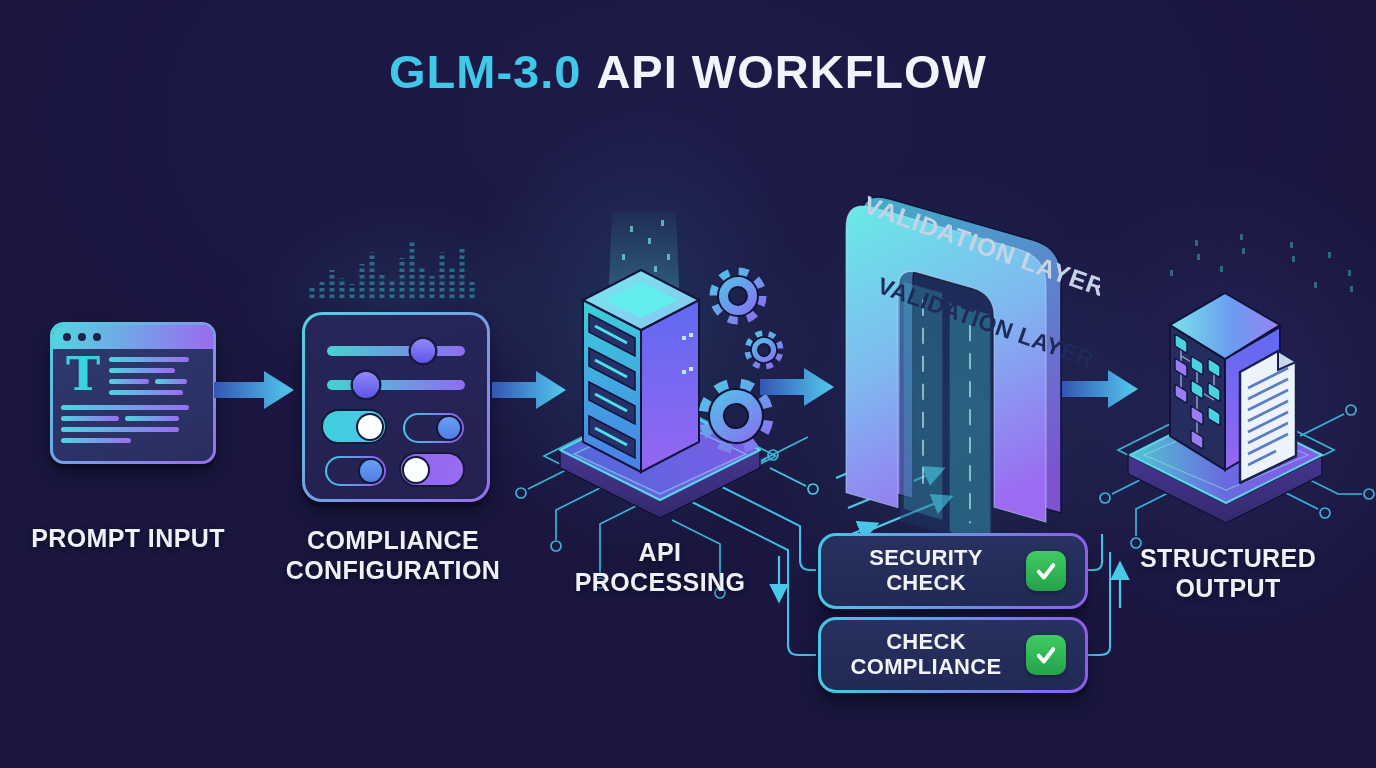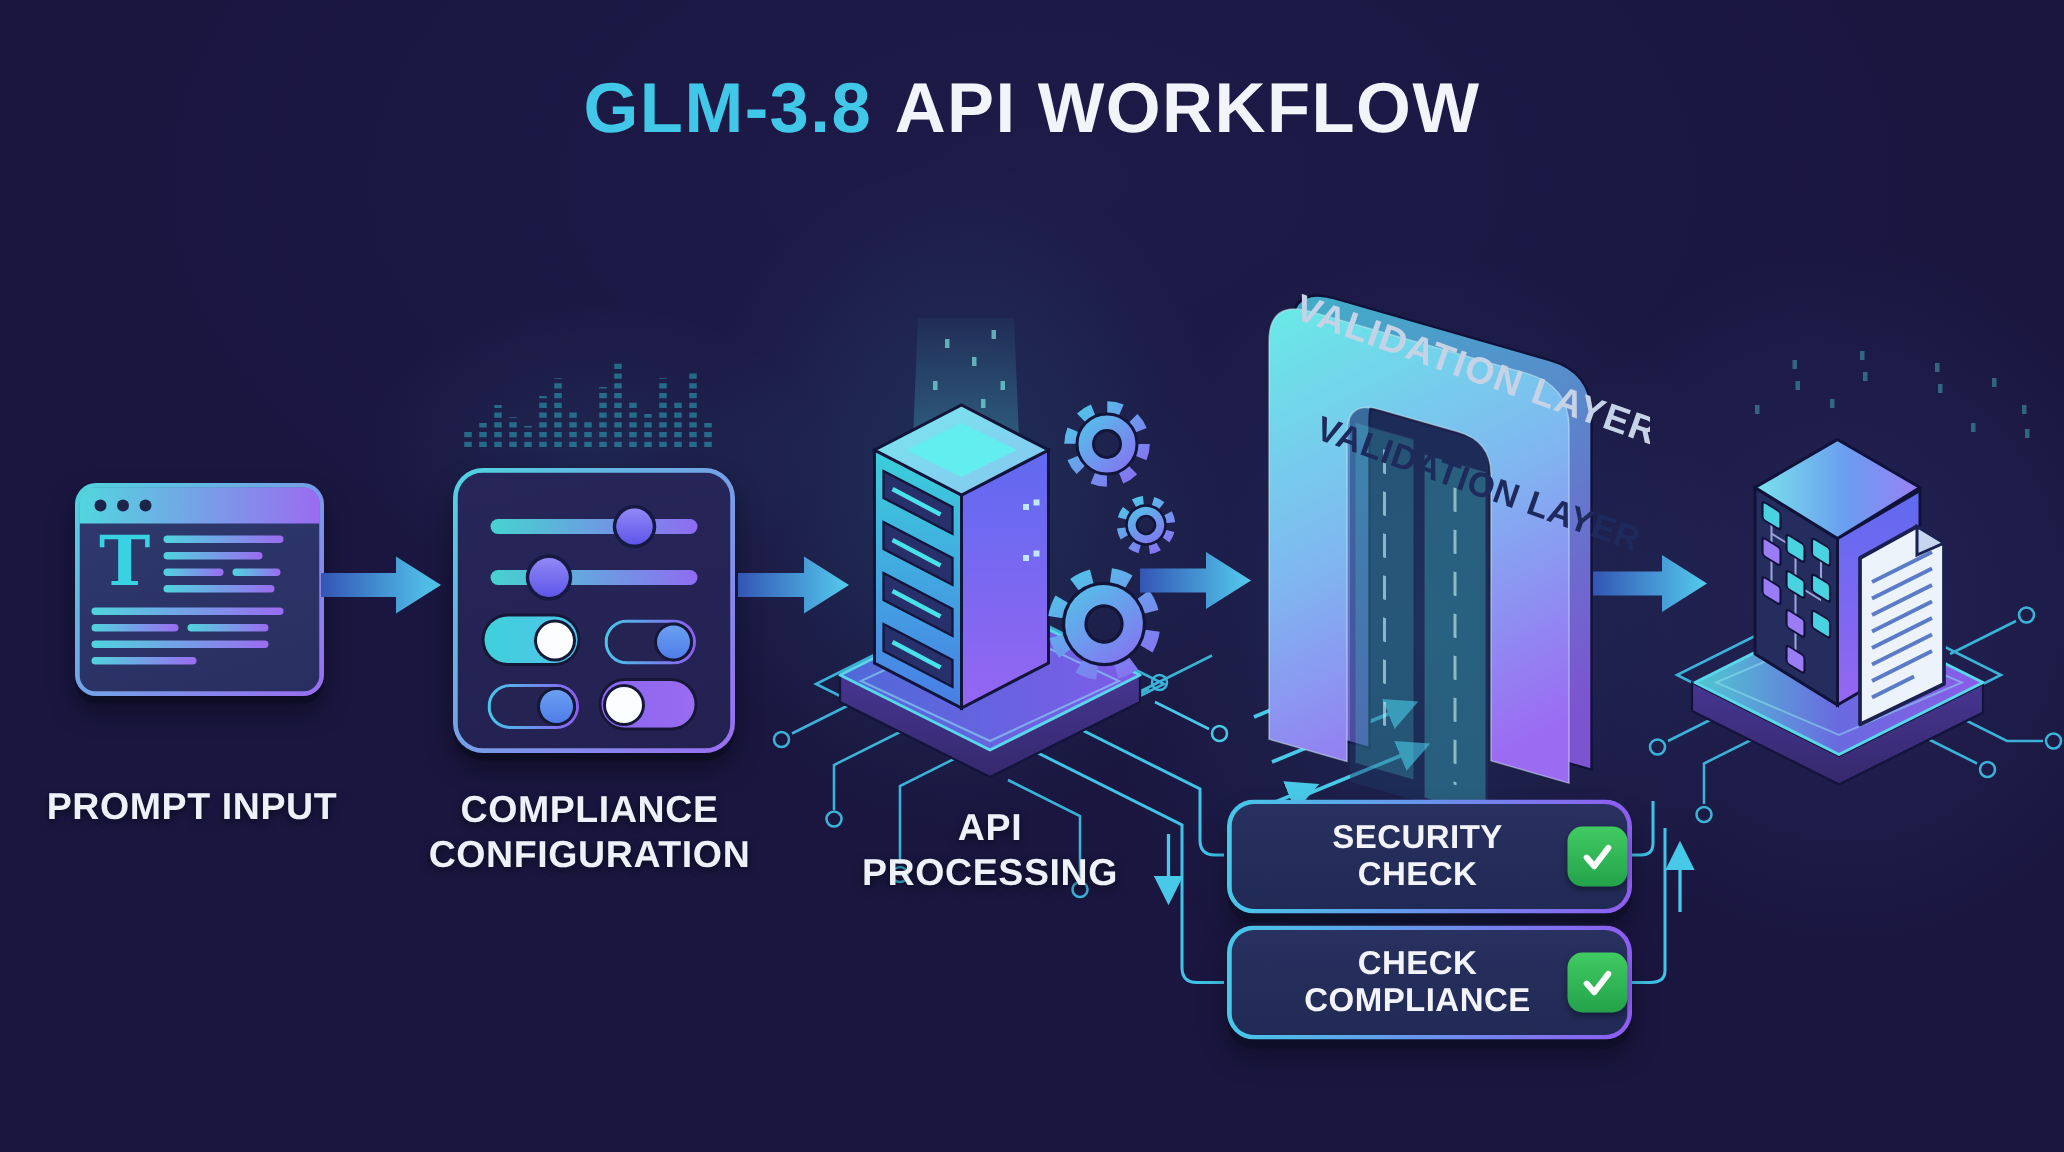--- a/index.html
+++ b/index.html
@@ -55,21 +55,21 @@
                linear-gradient(90deg,#46c8e8,#8e5cf0) border-box;}
   .tknob{position:absolute;top:50%;transform:translateY(-50%);width:24px;height:24px;border-radius:50%;}
   .tknob.white{background:#fbfdff;box-shadow:0 0 0 2px #141836;}
   .tknob.blue{background:linear-gradient(180deg,#6aa0f2,#4f7de8);box-shadow:0 0 0 2px #141836;width:22px;height:22px;}
   
   .badge{position:absolute;left:818px;width:264px;height:70px;border-radius:18px;
     border:3px solid transparent;
     background:linear-gradient(180deg,#28315f,#212955) padding-box,
                linear-gradient(90deg,#46c8e8,#8e5cf0) border-box;
     box-shadow:0 6px 0 rgba(12,14,36,.55), 0 12px 18px rgba(0,0,0,.35);
-    display:flex;align-items:center;justify-content:flex-end;gap:14px;}
+    display:flex;align-items:center;justify-content:center;gap:14px;}
   .badge-label{color:#f2f4f9;font-weight:700;font-size:22px;line-height:1.12;
     text-align:center;width:172px;letter-spacing:.3px;}
   .badge-check{width:40px;height:40px;border-radius:10px;flex:0 0 auto;
     background:linear-gradient(180deg,#41cb62,#23a24b);
     display:flex;align-items:center;justify-content:center;
     box-shadow:0 2px 4px rgba(0,0,0,.35);}
 </style>
 </head>
 <body>
 
@@ -180,21 +180,21 @@
       <line x1="836" y1="478" x2="898" y2="452" marker-end="url(#ah)"></line>
       <line x1="848" y1="508" x2="940" y2="470" marker-end="url(#ah)"></line>
       <line x1="870" y1="530" x2="948" y2="498" marker-end="url(#ah)"></line>
       <line x1="832" y1="542" x2="874" y2="525" marker-end="url(#ah)"></line>
       <polyline points="770,468 806,486" stroke-width="1.7"></polyline>
         <circle cx="813" cy="489" r="5" stroke-width="1.7"></circle>
     </g>
   </svg>
 
   <div class="title">
-    <span class="model">GLM-3.8</span><span class="suffix">API WORKFLOW</span>
+    <span class="model">GLM-3.0</span><span class="suffix">API WORKFLOW</span>
   </div>
 
   <div class="win">
     <div class="win-header">
       <span class="win-dot"></span>
       <span class="win-dot"></span>
       <span class="win-dot"></span>
     </div>
     <div class="win-body">
       <span class="win-t">T</span>
@@ -410,20 +410,21 @@
         <line x1="148" y1="169" x2="188" y2="149"></line>
         <line x1="148" y1="180" x2="188" y2="160"></line>
         <line x1="148" y1="191" x2="188" y2="171"></line>
         <line x1="148" y1="202" x2="188" y2="182"></line>
         <line x1="148" y1="213" x2="188" y2="193"></line>
         <line x1="148" y1="224" x2="188" y2="204"></line>
         <line x1="148" y1="235" x2="176" y2="221"></line>
       </g>
     </g>
   </svg>
+  <div class="stage-label" style="left:1108px;top:544px;width:240px;">STRUCTURED OUTPUT</div>
 
   <div class="badge" style="top:533px">
     <div class="badge-label">SECURITY CHECK</div>
     <div class="badge-check">
       <svg width="26" height="26" viewBox="0 0 36 36">
           <polyline points="8,19 15,27 28,10" fill="none" stroke="#ffffff" stroke-width="5.5" stroke-linecap="round" stroke-linejoin="round"></polyline>
         </svg>
     </div>
   </div>
   <div class="badge" style="top:617px">

